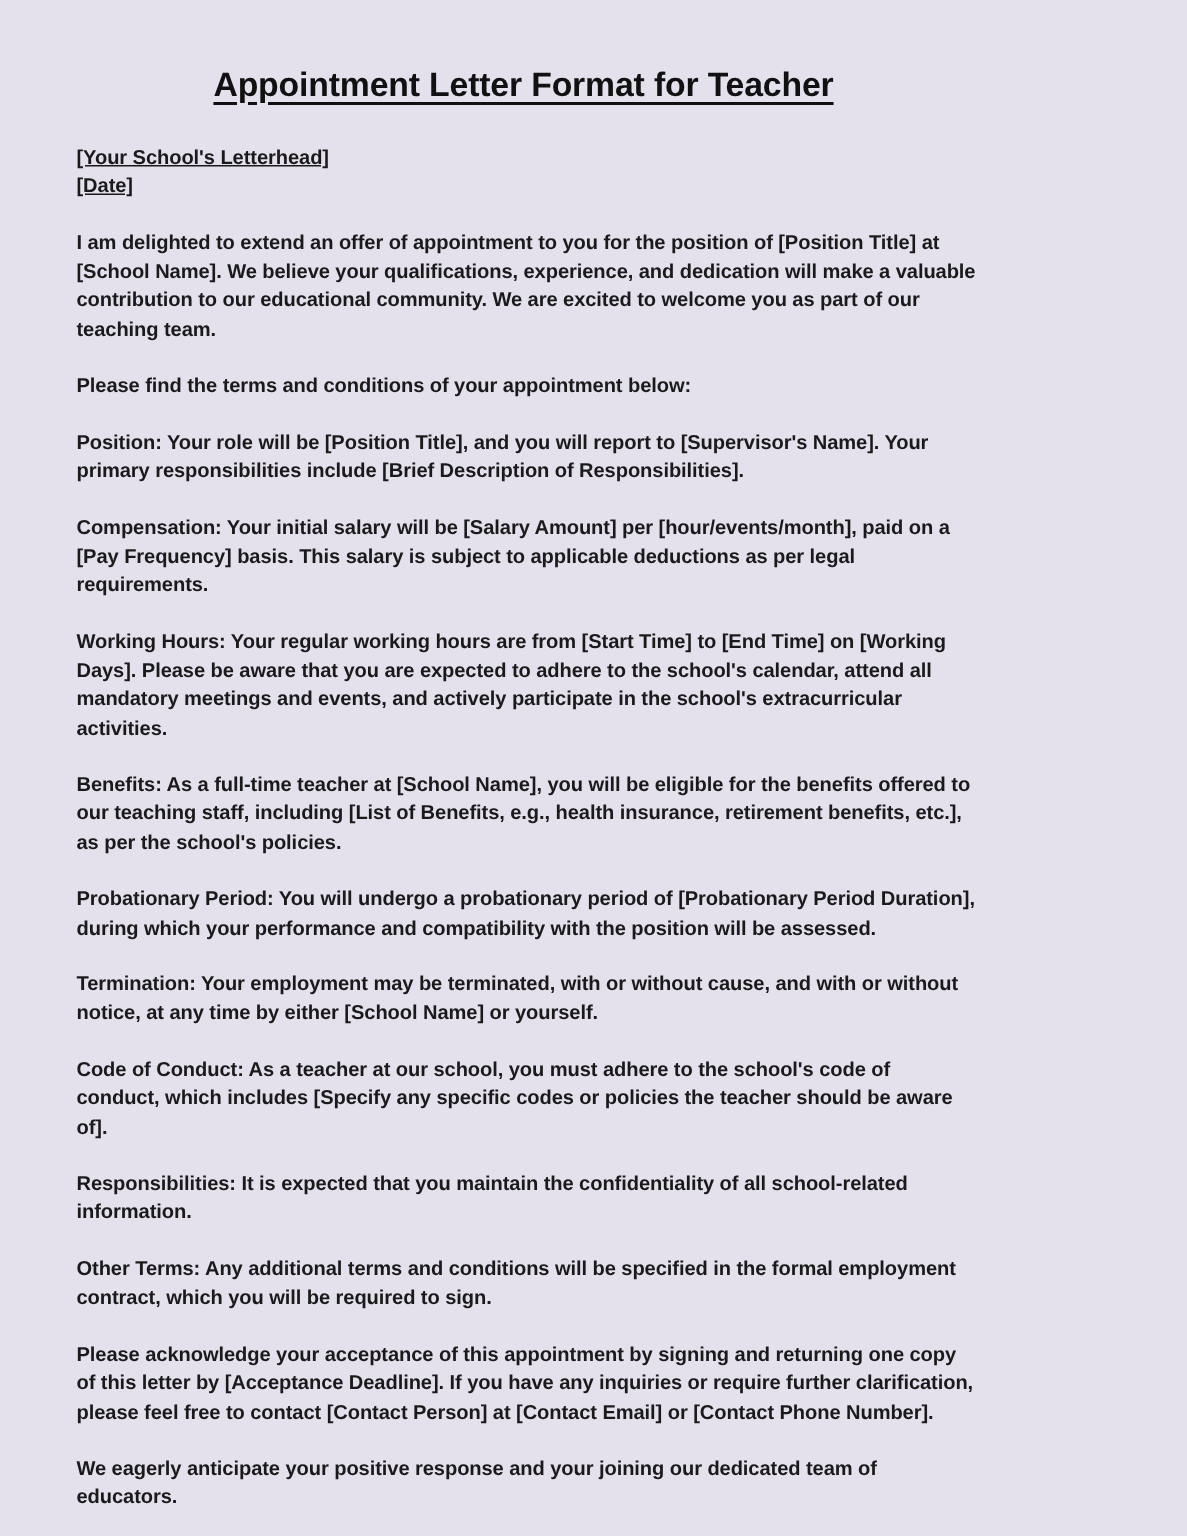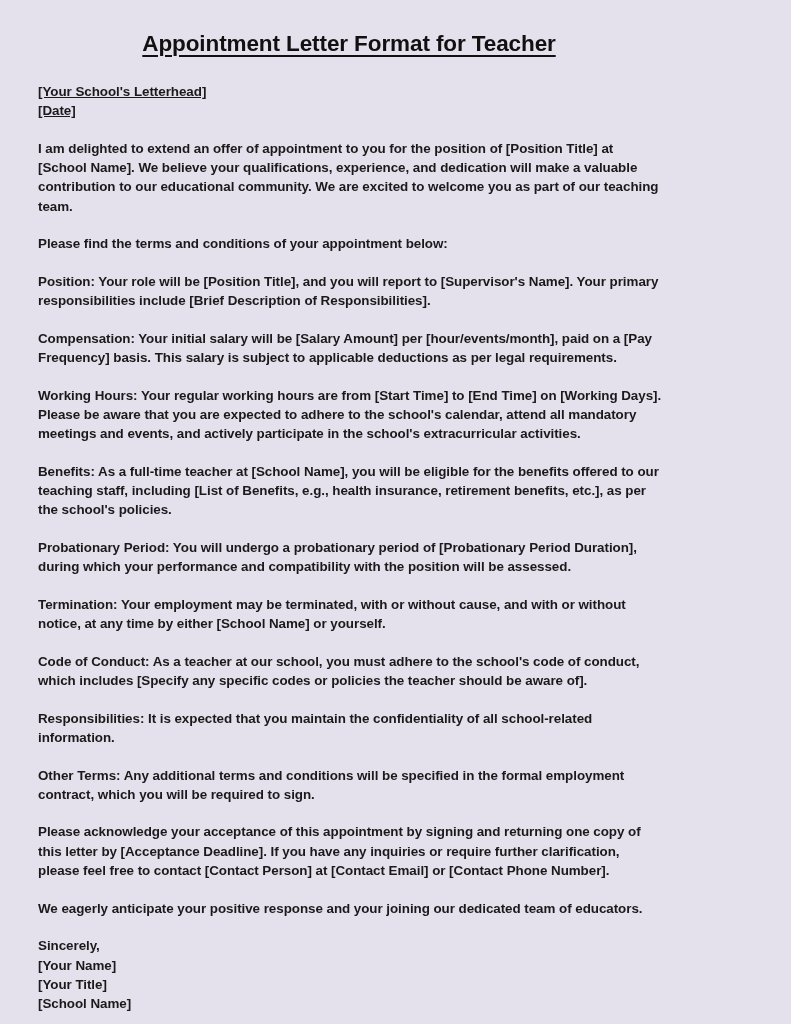--- a/index.html
+++ b/index.html
@@ -13,21 +13,21 @@
     background: #e4e0ec;
     font-family: "Liberation Sans", sans-serif;
     color: #1a1a1a;
     overflow: hidden;
   }
 
   .page {
     width: 698px;
     height: 1024px;
     box-sizing: border-box;
-    padding: 0;
+    padding: 13px;
     position: relative;
     background: #e4e0ec;
   }
 
   .doc-title {
     text-align: center;
     font-size: 22.5px;
     font-weight: bold;
     letter-spacing: -0.1px;
     text-decoration: underline;

